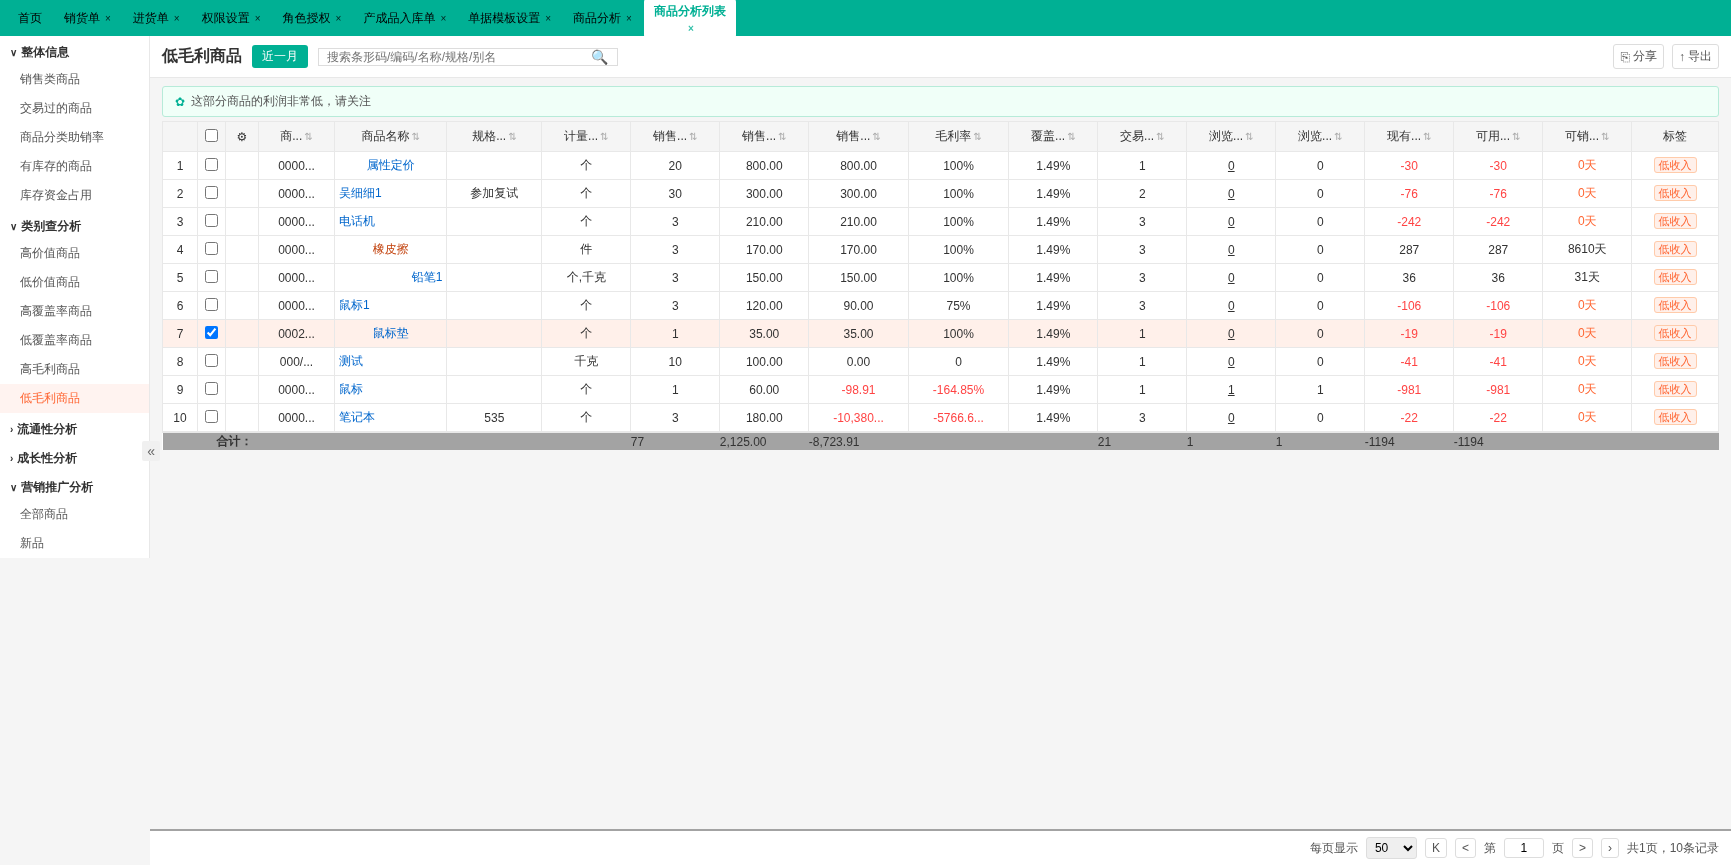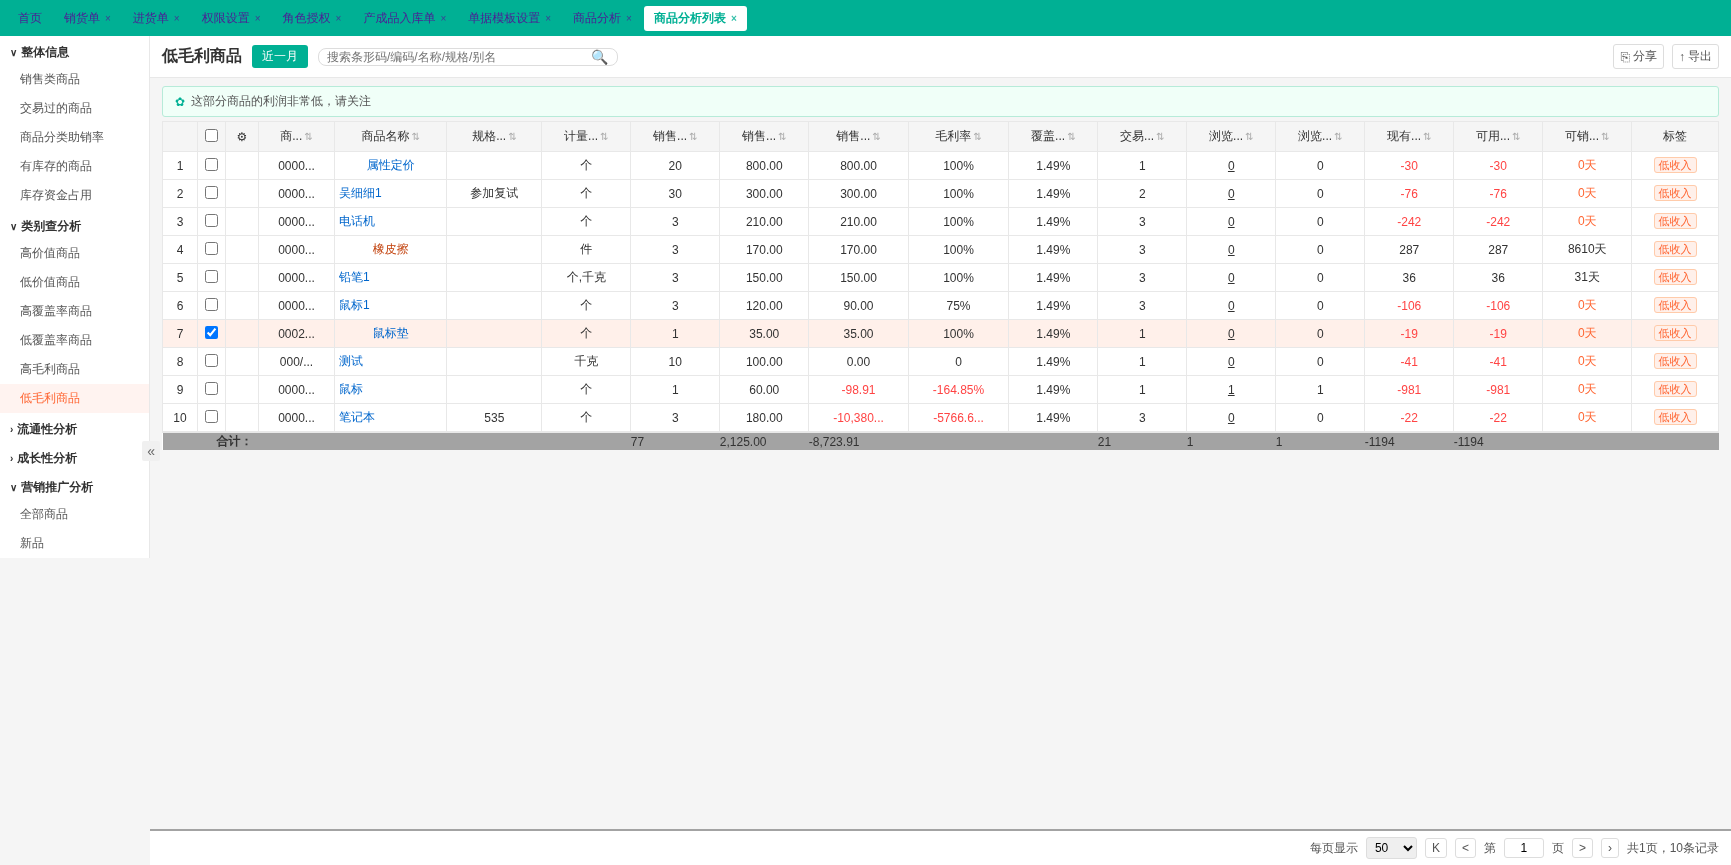--- a/index.html
+++ b/index.html
@@ -8,30 +8,30 @@
     
     .top-nav {
       background: #00b094;
       display: flex;
       align-items: center;
       height: 36px;
       padding: 0 8px;
       gap: 2px;
     }
     .nav-item {
-      color: #4c1d95;
+      color: #000000;
       padding: 4px 10px;
       cursor: pointer;
       border-radius: 3px;
       white-space: nowrap;
       display: flex;
       align-items: center;
       gap: 3px;
     }
-    .nav-item.active { background: #fff; color: #00b094; font-weight: bold; }
+    .nav-item.active { background: #fff; color: #00b094; font-weight: bold; flex-direction: column; }
     .nav-item .close-x { font-size: 10px; margin-left: 2px; opacity: 0.8; }
 
     
     .main-layout { display: flex; height: calc(865px - 36px); }
 
     
     .sidebar {
       width: 150px;
       background: #fff;
       border-right: 1px solid #e8e8e8;
@@ -86,21 +86,21 @@
       border: none;
       padding: 3px 10px;
       border-radius: 3px;
       cursor: pointer;
       font-size: 12px;
     }
     .search-box {
       display: flex;
       align-items: center;
       border: 1px solid #ddd;
-      border-radius: 8px;
+      border-radius: 0;
       padding: 0 8px;
       background: #fff;
       flex: 1;
       max-width: 300px;
     }
     .search-box input {
       border: none;
       outline: none;
       font-size: 12px;
       color: #999;
@@ -582,21 +582,21 @@
       <td class="">287</td>
       <td class="">287</td>
       <td class="">8610天</td>
       <td><span class="tag-low-income">低收入</span></td>
     </tr>
               <tr>
       <td>5</td>
       <td><input type="checkbox" style=""></td>
       <td></td>
       <td>0000...</td>
-      <td style="text-align:left; cursor:pointer; color:#0066cc;">铅笔1</td>
+      <td style="text-align:right; cursor:pointer; color:#0066cc;">铅笔1</td>
       <td></td>
       <td>个,千克</td>
       <td>3</td>
       <td>150.00</td>
       <td class="">150.00</td>
       <td class="">100%</td>
       <td>1.49%</td>
       <td>3</td>
       <td class="underline-link">0</td>
       <td>0</td>

